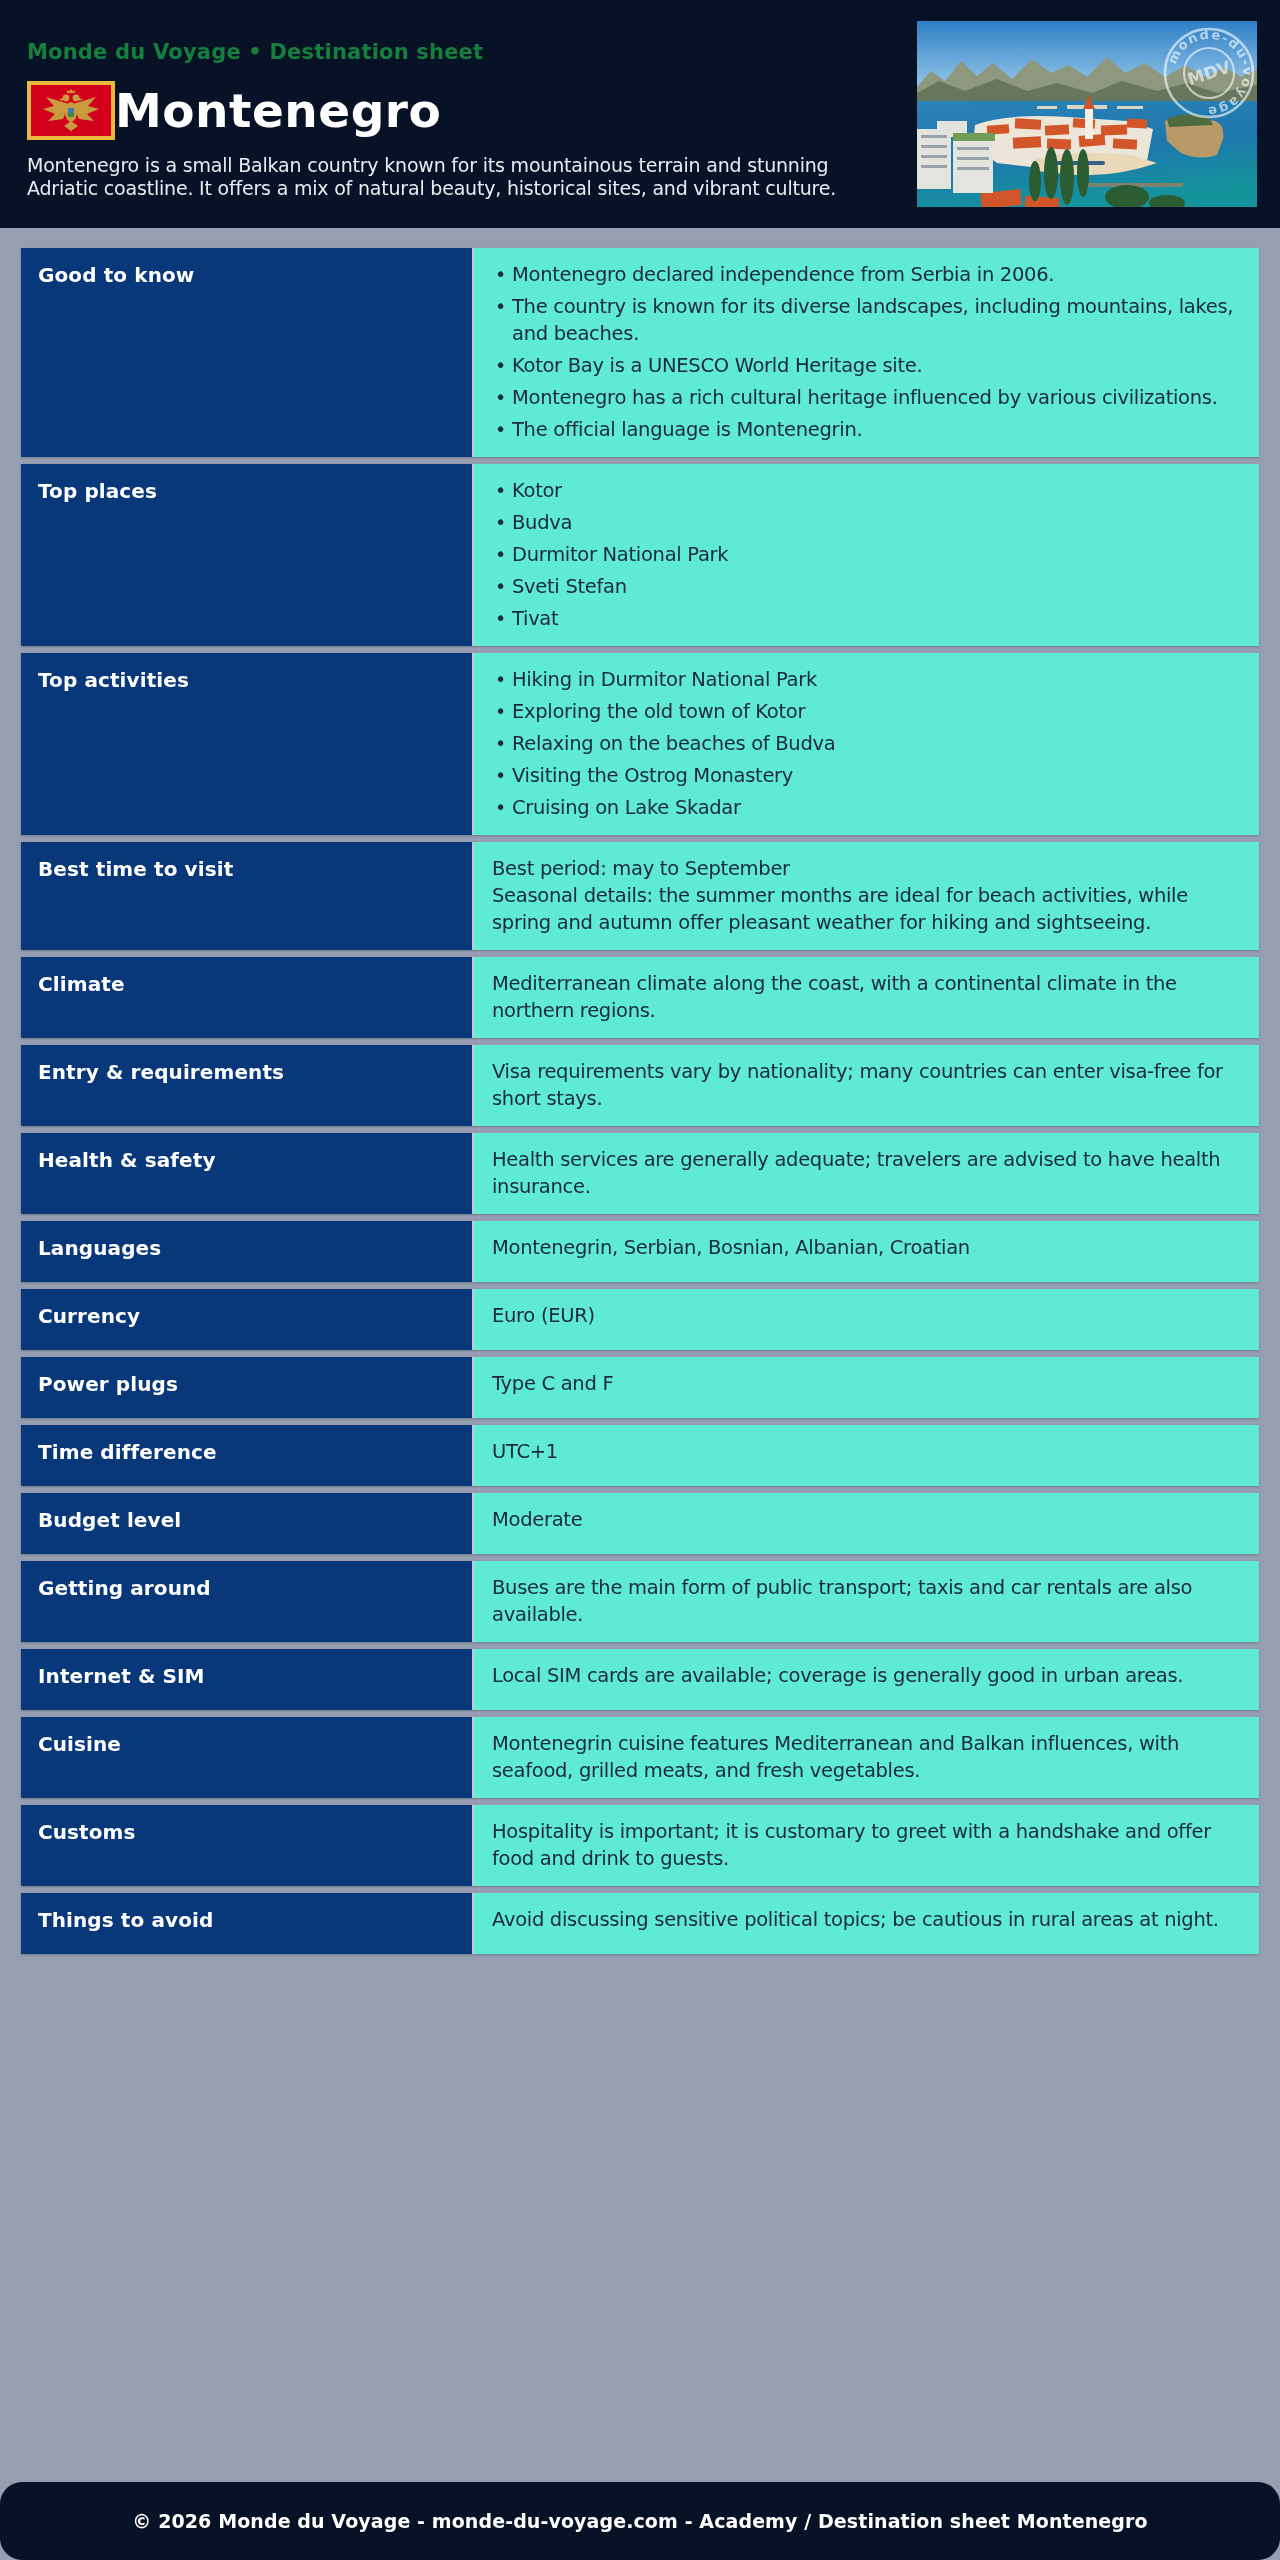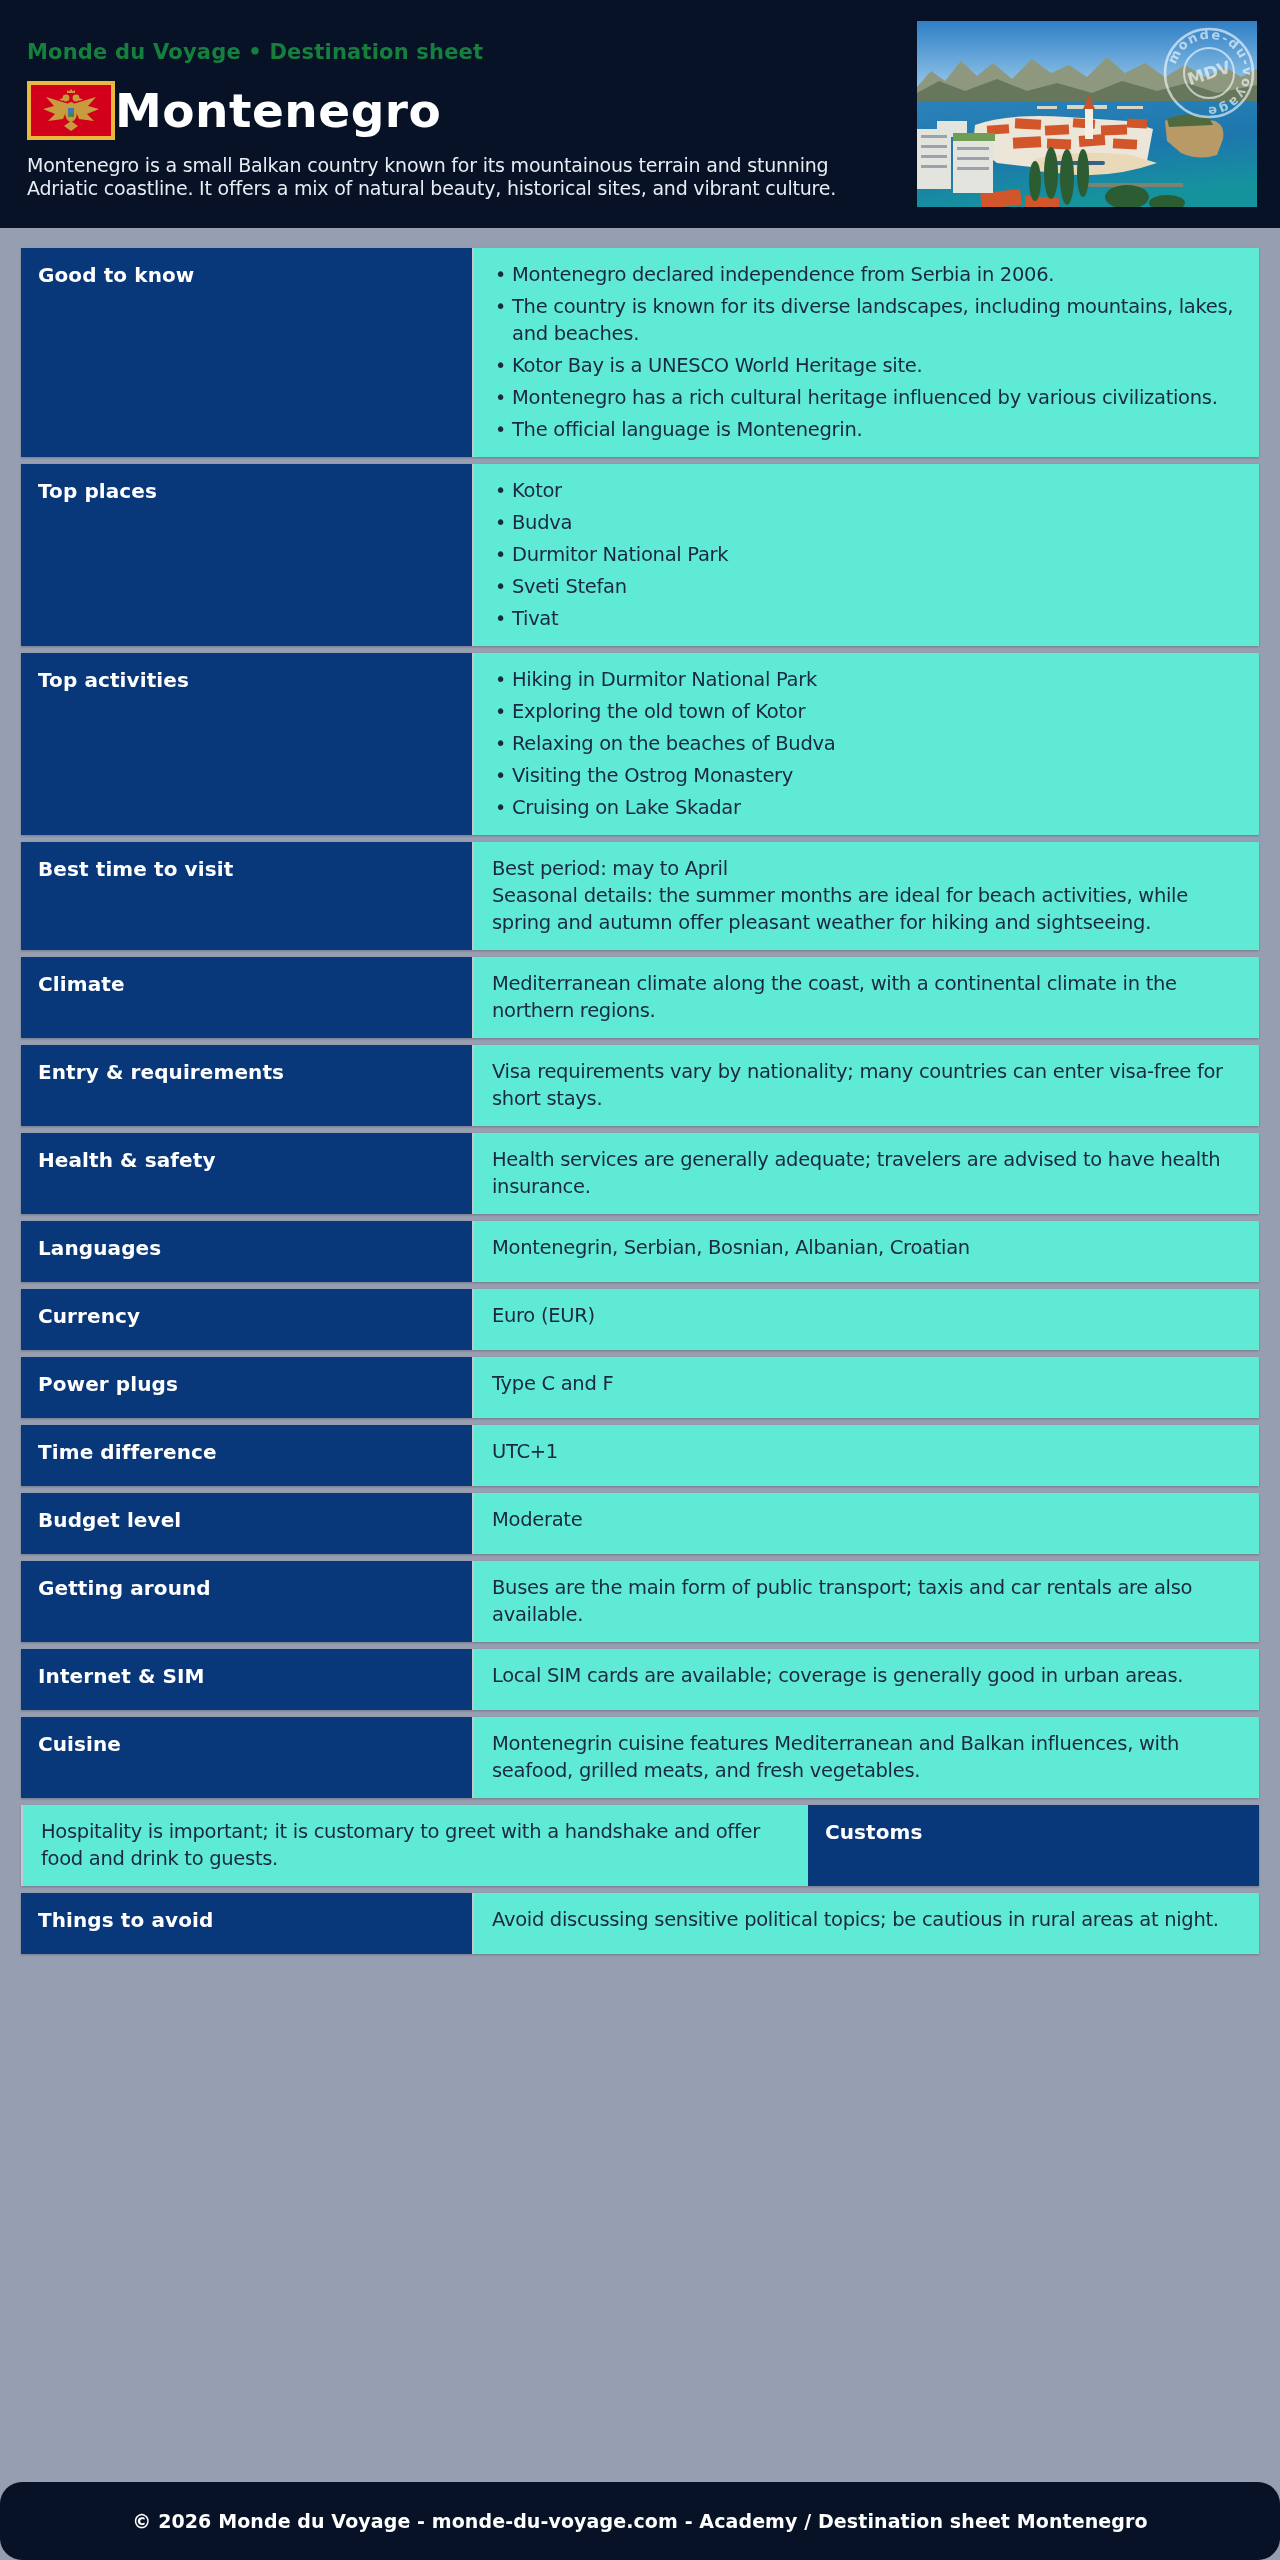--- a/index.html
+++ b/index.html
@@ -234,21 +234,21 @@
             <li>Exploring the old town of Kotor</li>
             <li>Relaxing on the beaches of Budva</li>
             <li>Visiting the Ostrog Monastery</li>
             <li>Cruising on Lake Skadar</li>
           </ul>
         </div>
       </div>
       <div class="row">
         <div class="cell label">Best time to visit</div>
         <div class="cell content">
-          <div>Best period: may to April</div>
+          <div>Best period: may to September</div>
           <div>Seasonal details: the summer months are ideal for beach activities, while spring and autumn offer pleasant weather for hiking and sightseeing.</div>
         </div>
       </div>
       <div class="row">
         <div class="cell label">Climate</div>
         <div class="cell content">Mediterranean climate along the coast, with a continental climate in the northern regions.</div>
       </div>
       <div class="row">
         <div class="cell label">Entry &amp; requirements</div>
         <div class="cell content">Visa requirements vary by nationality; many countries can enter visa-free for short stays.</div>
@@ -283,22 +283,22 @@
       </div>
       <div class="row">
         <div class="cell label">Internet &amp; SIM</div>
         <div class="cell content">Local SIM cards are available; coverage is generally good in urban areas.</div>
       </div>
       <div class="row">
         <div class="cell label">Cuisine</div>
         <div class="cell content">Montenegrin cuisine features Mediterranean and Balkan influences, with seafood, grilled meats, and fresh vegetables.</div>
       </div>
       <div class="row">
+        <div class="cell label">Customs</div>
         <div class="cell content">Hospitality is important; it is customary to greet with a handshake and offer food and drink to guests.</div>
-        <div class="cell label">Customs</div>
       </div>
       <div class="row">
         <div class="cell label">Things to avoid</div>
         <div class="cell content">Avoid discussing sensitive political topics; be cautious in rural areas at night.</div>
       </div>
     </main>
 
   <div class="spacer"></div>
 
   <footer class="site-footer">

